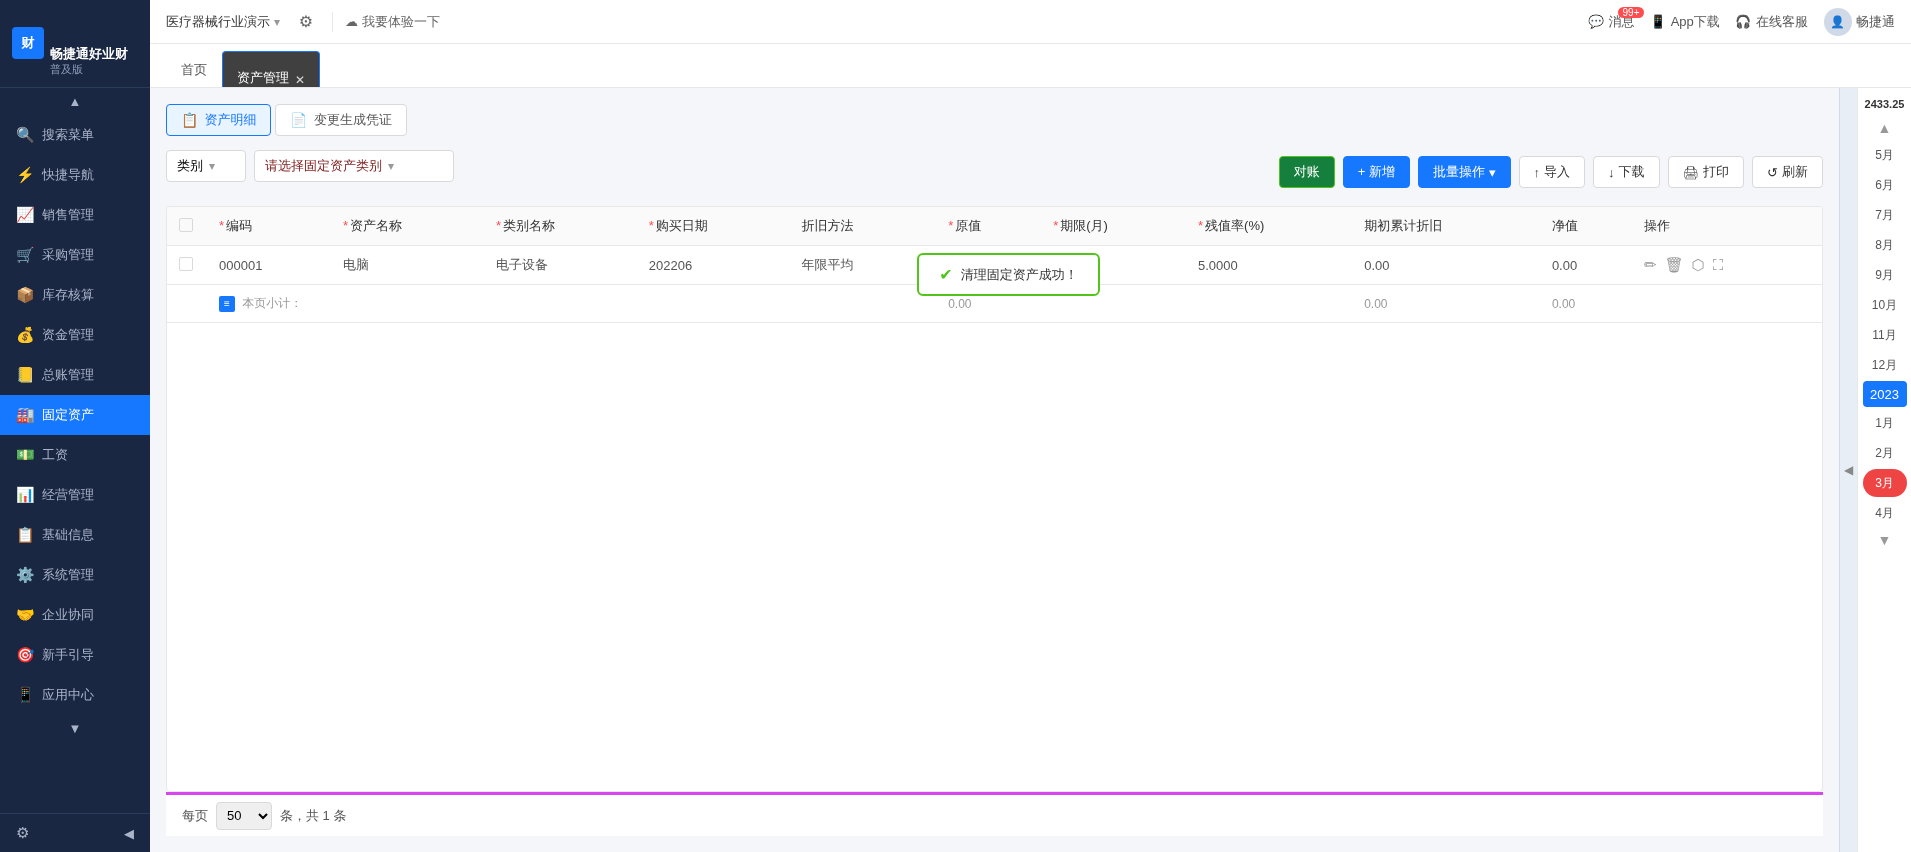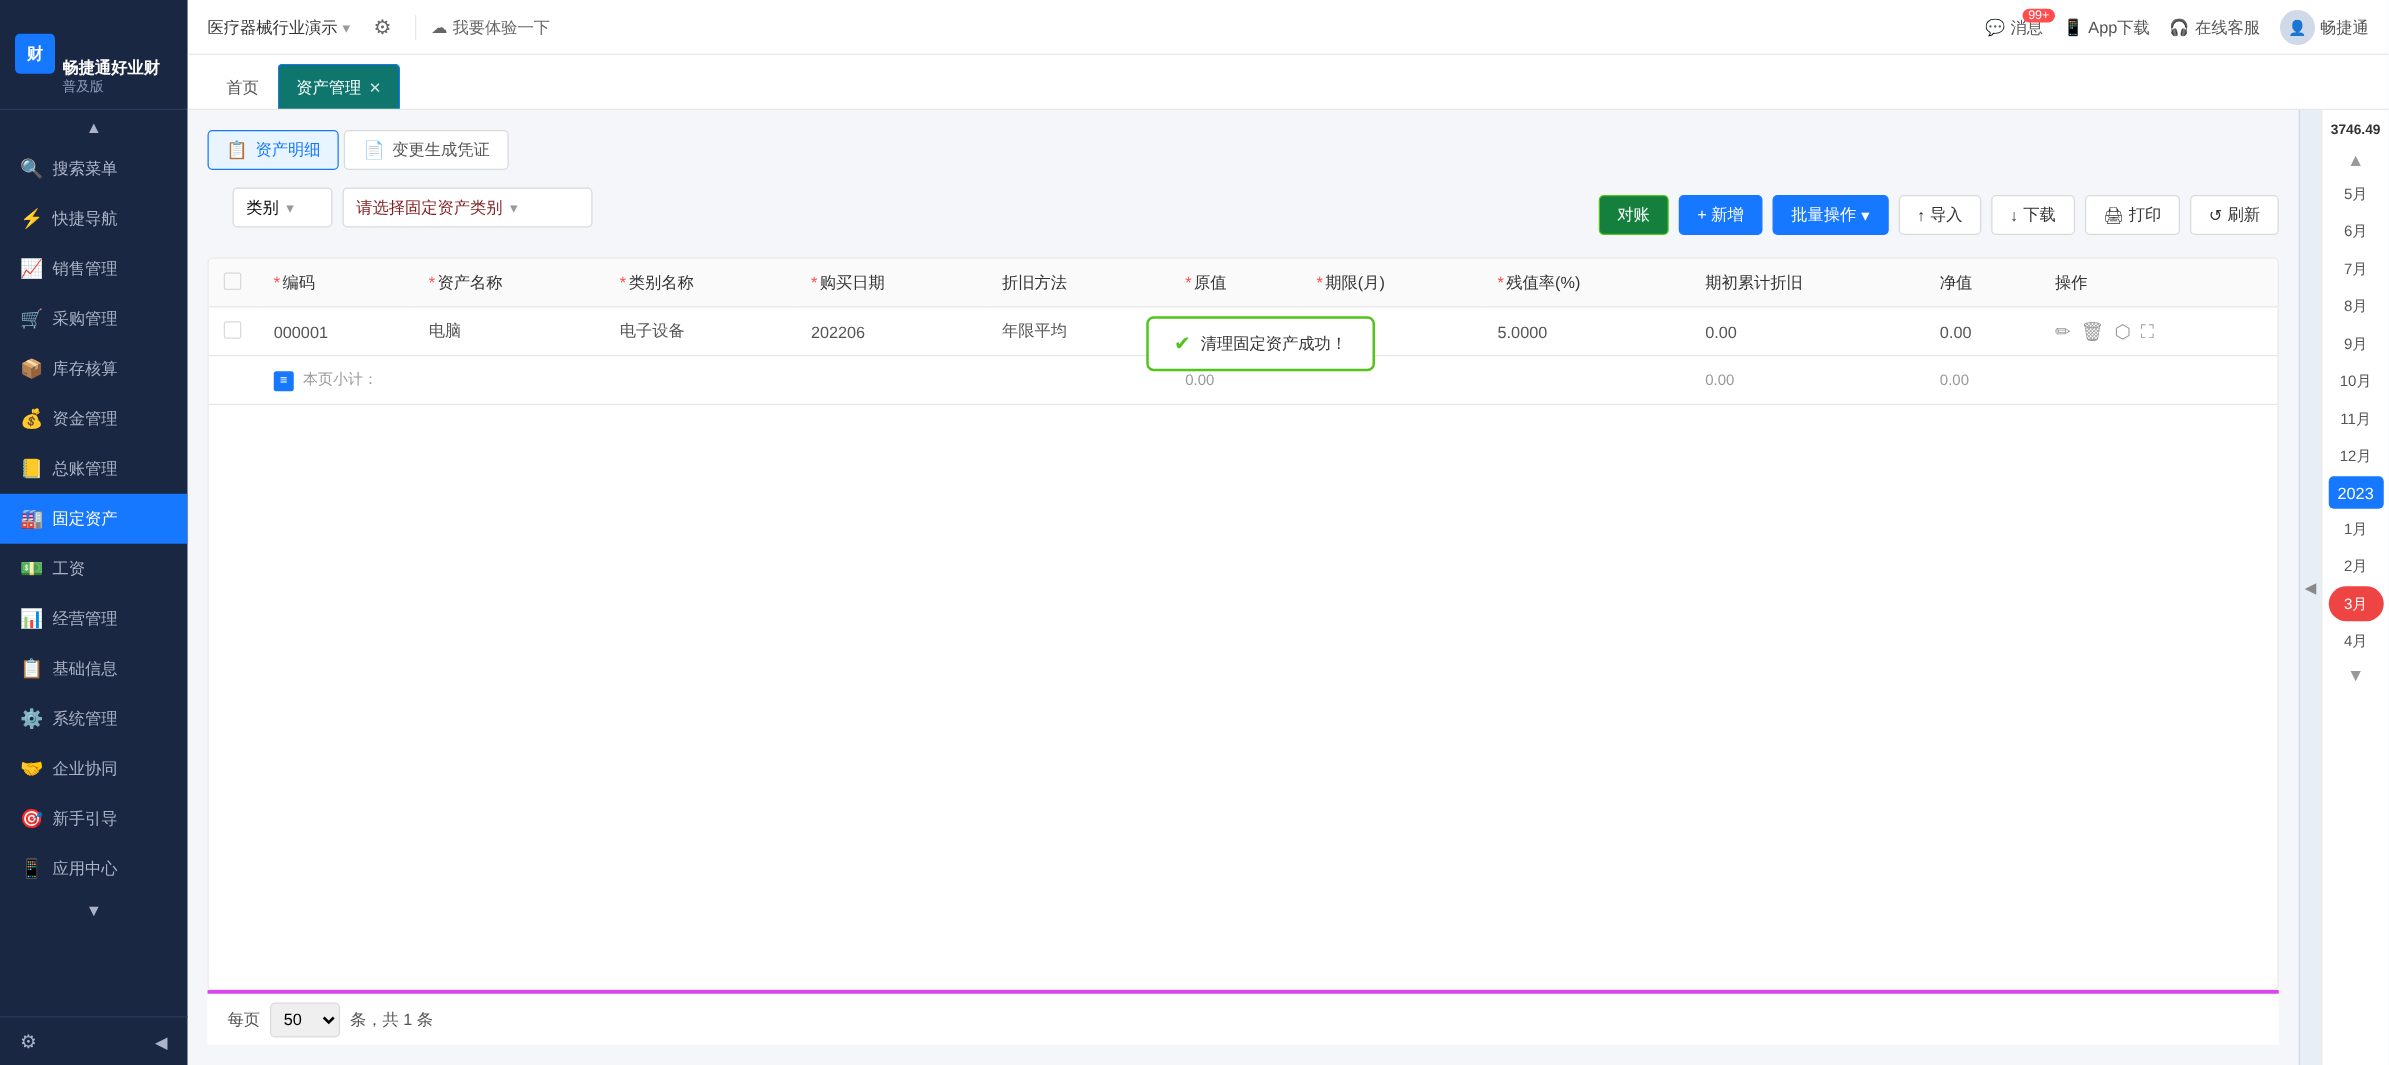--- a/index.html
+++ b/index.html
@@ -32,36 +32,36 @@
     .topbar-divider { width: 1px; height: 20px; background: #e8e8e8; }
     .topbar-experience { display: flex; align-items: center; gap: 4px; color: #666; cursor: pointer; font-size: 13px; }
     .topbar-right { margin-left: auto; display: flex; align-items: center; gap: 16px; }
     .topbar-right-item { display: flex; align-items: center; gap: 4px; cursor: pointer; color: #555; font-size: 13px; position: relative; }
     .badge { background: #ff4d4f; color: #fff; border-radius: 10px; padding: 0 5px; font-size: 10px; position: absolute; top: -6px; right: -10px; min-width: 18px; text-align: center; }
     .topbar-avatar { width: 28px; height: 28px; border-radius: 50%; background: #d0d9e8; display: flex; align-items: center; justify-content: center; font-size: 12px; color: #666; }
 
     
     .tabbar { height: 44px; background: #fff; border-bottom: 1px solid #e8e8e8; display: flex; align-items: flex-end; padding: 0 16px; flex-shrink: 0; }
     .tab { height: 36px; display: flex; align-items: center; padding: 0 14px; cursor: pointer; font-size: 13px; color: #555; border: 1px solid transparent; border-bottom: none; border-radius: 4px 4px 0 0; gap: 6px; }
-    .tab.active { background: #0f766e; color: #fff; border-color: #1677ff; }
+    .tab.active { background: #404040; color: #fff; border-color: #1677ff; align-items: flex-end; }
     .tab-close { font-size: 12px; color: rgba(255,255,255,0.8); cursor: pointer; }
     .tab-home { color: #555; }
 
     
     .page-content { flex: 1; display: flex; overflow: hidden; }
     .page-main { flex: 1; display: flex; flex-direction: column; overflow: hidden; padding: 16px; }
 
     
     .sub-tabs { display: flex; gap: 4px; margin-bottom: 14px; flex-shrink: 0; }
     .sub-tab { height: 32px; padding: 0 14px; display: flex; align-items: center; gap: 6px; cursor: pointer; font-size: 13px; color: #555; border: 1px solid #d9d9d9; border-radius: 4px; background: #fff; }
     .sub-tab.active { background: #e8f4ff; border-color: #1677ff; color: #1677ff; }
     .sub-tab-icon { font-size: 14px; }
 
     
-    .toolbar { display: flex; align-items: center; gap: 10px; margin-bottom: 12px; flex-shrink: 0; margin-left: 20px; }
+    .toolbar { display: flex; align-items: center; gap: 10px; margin-bottom: 12px; flex-shrink: 0; }
     .toolbar-right { margin-left: auto; display: flex; align-items: center; gap: 8px; }
     .btn { height: 32px; padding: 0 14px; border-radius: 4px; border: 1px solid #d9d9d9; background: #fff; cursor: pointer; font-size: 13px; display: flex; align-items: center; gap: 4px; color: #333; }
     .btn-primary { background: #1677ff; border-color: #1677ff; color: #fff; }
     .btn-success { background: #15803d; border-color: #52c41a; color: #fff; }
     .btn-batch { background: #1677ff; border-color: #1677ff; color: #fff; }
 
     
     .filter-row { display: flex; align-items: center; gap: 8px; margin-bottom: 12px; flex-shrink: 0; }
     .filter-select { height: 32px; border: 1px solid #d9d9d9; border-radius: 4px; padding: 0 10px; font-size: 13px; background: #fff; display: flex; align-items: center; gap: 6px; cursor: pointer; min-width: 80px; }
     .filter-select-wide { min-width: 200px; }
@@ -354,21 +354,21 @@
         <span>条，共 1 条</span>
       </div>
     </div>
 
     <div class="right-panel-wrap">
       <div style="width:18px;background:#e8eef5;display:flex;align-items:center;justify-content:center;cursor:pointer;border-left:1px solid #d0d9e8;">
         <span style="font-size:12px;color:#888;">◀</span>
       </div>
       <div class="calendar-panel">
         <div class="cal-header">
-          <span>3746.49</span>
+          <span>2433.25</span>
         </div>
         <div class="cal-scroll-btn">▲</div>
         <div class="cal-month-item">5月</div>
         <div class="cal-month-item">6月</div>
         <div class="cal-month-item">7月</div>
         <div class="cal-month-item">8月</div>
         <div class="cal-month-item">9月</div>
         <div class="cal-month-item">10月</div>
         <div class="cal-month-item">11月</div>
         <div class="cal-month-item">12月</div>

